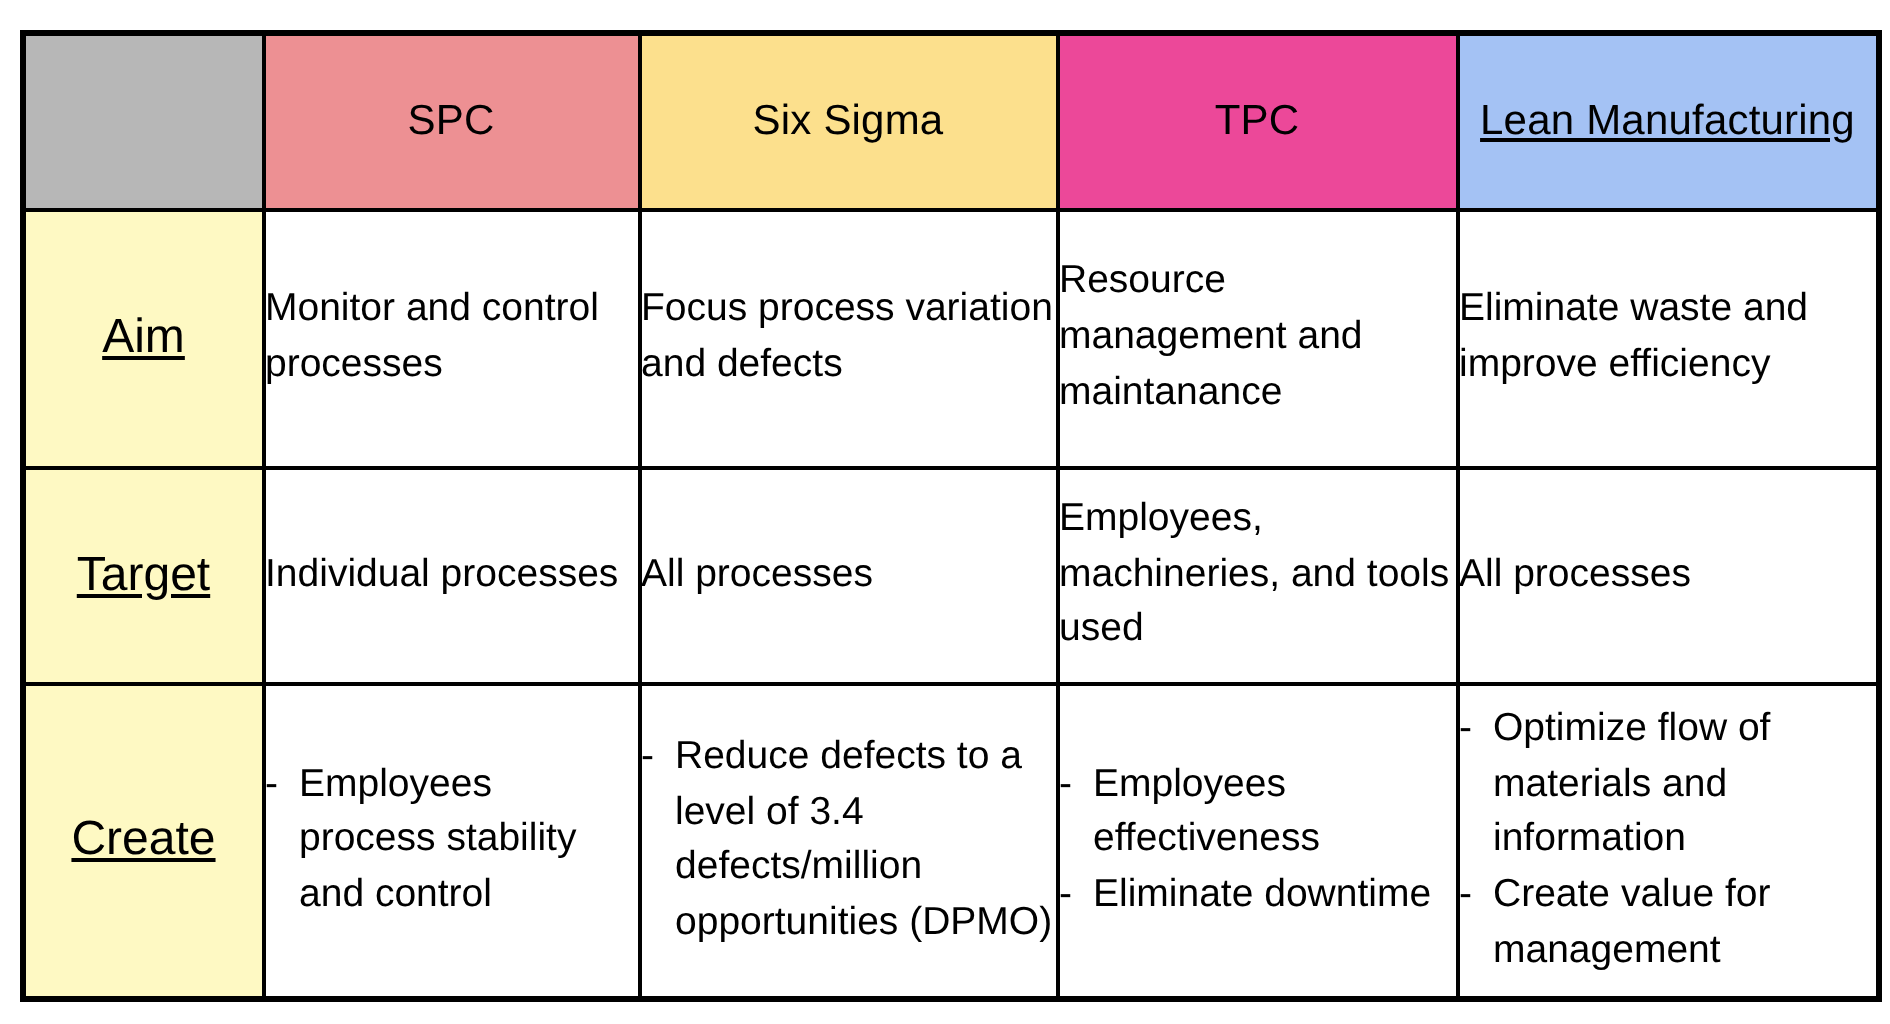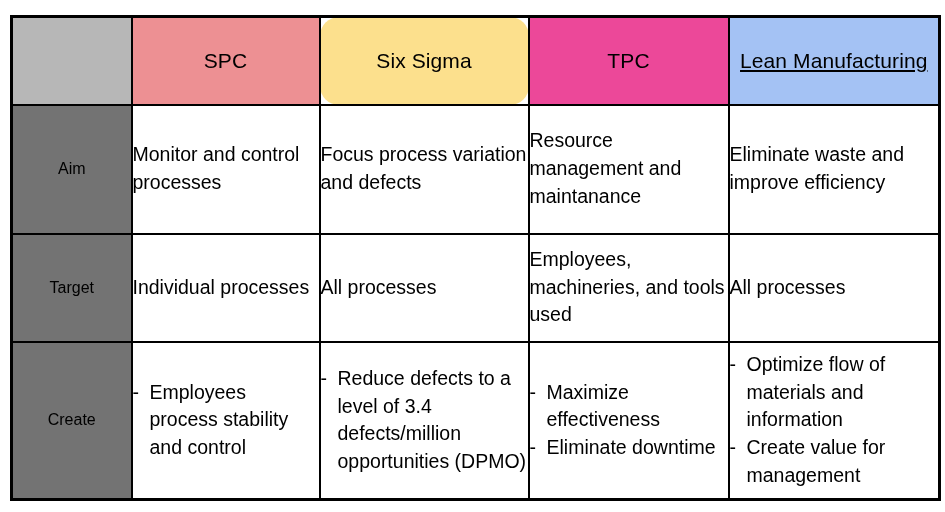--- a/index.html
+++ b/index.html
@@ -52,34 +52,35 @@
     background: #b7b7b7;
   }
   th.header-cell {
     text-align: center;
     font-weight: bold;
     font-size: 21px;
     line-height: 1.2;
     letter-spacing: 0.1px;
   }
   th.header-spc  { background: #ed9093; }
-  th.header-six  { background: #fce08d; border-radius: 19px; }
+  th.header-six  { background: #fce08d; }
   th.header-tpc  { background: #ec4899; }
   th.header-lean { background: #a4c2f4; text-decoration: underline; }
 
   
   tr.row-aim    { height: 129px; }
   tr.row-target { height: 108px; }
   tr.row-focus  { height: 158px; }
 
   td.row-label {
-    background: #737373;
+    background: #fef9c3;
     text-align: center;
     font-weight: bold;
-    font-size: 16px;
+    font-size: 24px;
+    text-decoration: underline;
   }
 
   td.body-cell {
     background: #ffffff;
     padding: 6px 12px 6px 14px;
     font-size: 19.5px;
     line-height: 1.42;
   }
 
   td.body-cell .cell-text {
@@ -164,21 +165,21 @@
               <li><span class="dash">-</span><span>Employees process stability and control</span></li>
             </ul>
           </td>
         <td class="body-cell">
             <ul class="bullet-list">
               <li><span class="dash">-</span><span>Reduce defects to a level of 3.4 defects/million opportunities (DPMO)</span></li>
             </ul>
           </td>
         <td class="body-cell">
             <ul class="bullet-list">
-              <li><span class="dash">-</span><span>Maximize effectiveness</span></li>
+              <li><span class="dash">-</span><span>Employees effectiveness</span></li>
               <li><span class="dash">-</span><span>Eliminate downtime</span></li>
             </ul>
           </td>
         <td class="body-cell">
             <ul class="bullet-list">
               <li><span class="dash">-</span><span>Optimize flow of materials and information</span></li>
               <li><span class="dash">-</span><span>Create value for management</span></li>
             </ul>
           </td>
       </tr>

